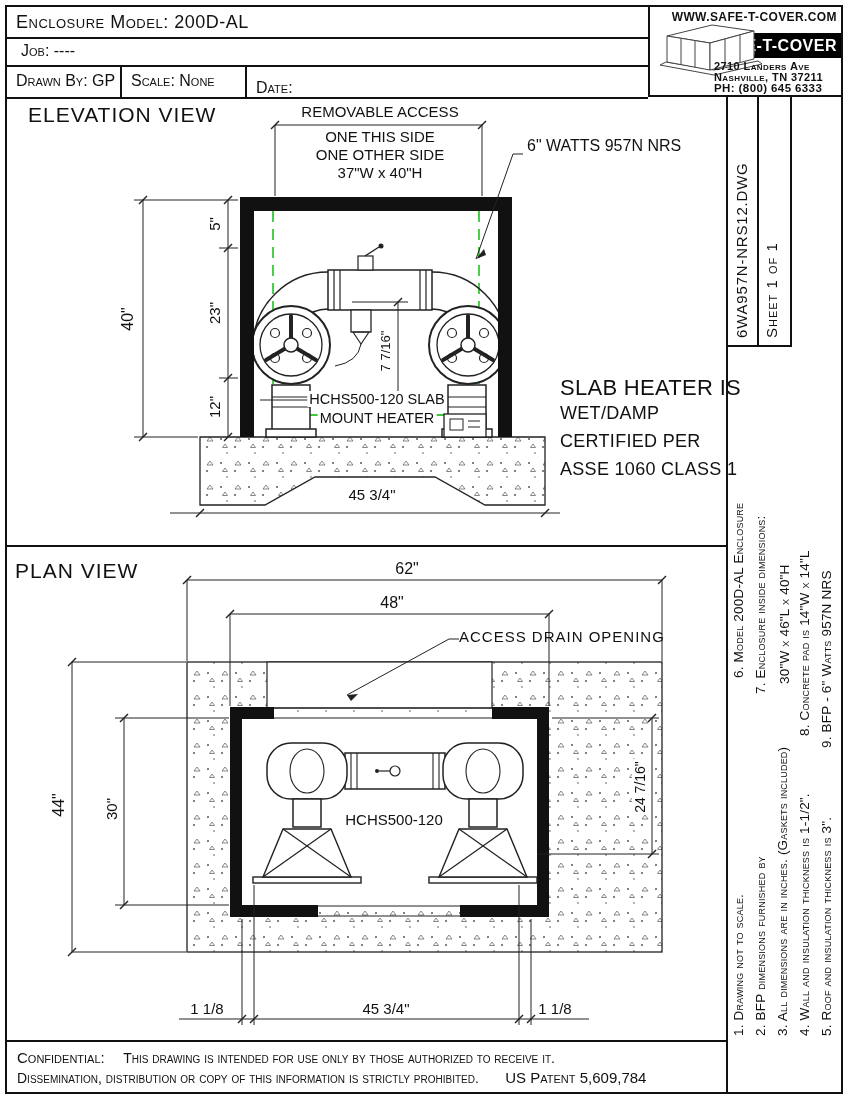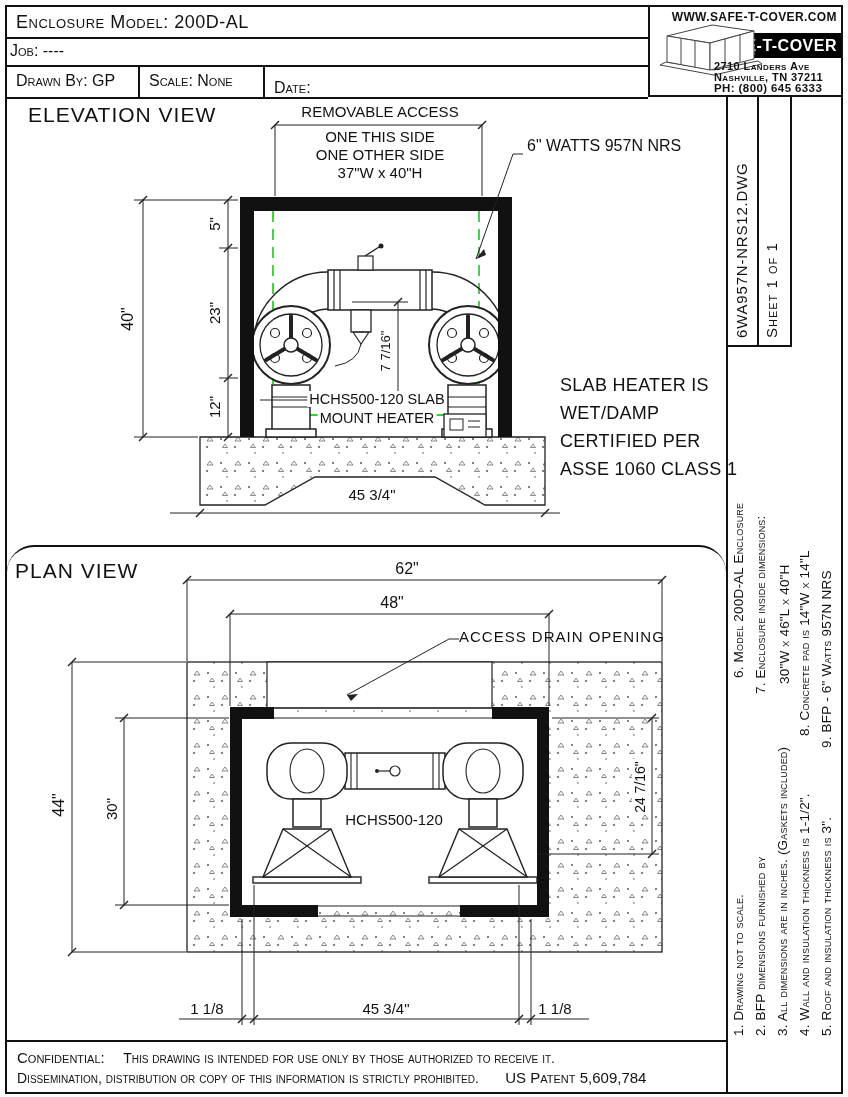--- a/index.html
+++ b/index.html
@@ -21,24 +21,24 @@
 <body>
 
 <div class="page">
   <div class="frame"></div>
 
   <div class="abs" style="left:7px;top:7px;width:641px;height:90px;">
     <div class="hdr-row" style="top:0;width:641px;height:30px;">
       <span class="sc lbl" style="position:static;font-size:18px;letter-spacing:.5px;padding-left:9px;">Enclosure Model: 200D-AL</span>
     </div>
     <div class="hdr-row" style="top:30px;width:641px;height:28px;">
-      <span class="sc lbl" style="position:static;font-size:16px;padding-left:3px;">Job: ----</span>
+      <span class="sc lbl" style="position:static;font-size:16px;padding-left:14px;">Job: ----</span>
     </div>
     <div class="hdr-row" style="top:58px;width:641px;height:32px;">
-      <div class="cell" style="width:133px;border-right:2px solid #111;">
+      <div class="cell" style="width:115px;border-right:2px solid #111;">
         <span class="sc" style="font-size:16px;">Drawn By: GP</span>
       </div>
       <div class="cell" style="width:125px;border-right:2px solid #111;">
         <span class="sc" style="font-size:16px;">Scale: None</span>
       </div>
       <div class="cell" style="flex:1;align-items:flex-end;">
         <span class="sc" style="font-size:16px;">Date:</span>
       </div>
     </div>
   </div>
@@ -222,28 +222,28 @@
     <div class="lbl" style="left:258px;top:49px;width:204px;text-align:center;font-size:15px;">ONE OTHER SIDE</div>
     <div class="lbl" style="left:258px;top:67px;width:204px;text-align:center;font-size:15px;">37"W x 40"H</div>
     <div class="lbl" style="left:507px;top:40px;font-size:16px;">6" WATTS 957N NRS</div>
     <div class="vlabel" style="left:108px;top:222px;font-size:16px;">40"</div>
     <div class="vlabel" style="left:194px;top:127px;font-size:15px;">5"</div>
     <div class="vlabel" style="left:194px;top:216px;font-size:15px;">23"</div>
     <div class="vlabel" style="left:194px;top:310px;font-size:15px;">12"</div>
     <div class="vlabel bgw" style="left:365px;top:254px;font-size:13px;">7 7/16"</div>
     <div class="hlabel bgw" style="left:357px;top:302px;font-size:14.5px;">HCHS500-120 SLAB</div>
     <div class="hlabel bgw" style="left:357px;top:321px;font-size:14.5px;">MOUNT HEATER</div>
-    <div class="lbl" style="left:540px;top:278px;font-size:18px;letter-spacing:.3px;">SLAB HEATER IS</div>
+    <div class="lbl" style="left:540px;top:278px;font-size:22px;letter-spacing:.3px;">SLAB HEATER IS</div>
     <div class="lbl" style="left:540px;top:306px;font-size:18px;letter-spacing:.3px;">WET/DAMP</div>
     <div class="lbl" style="left:540px;top:334px;font-size:18px;letter-spacing:.3px;">CERTIFIED PER</div>
     <div class="lbl" style="left:540px;top:362px;font-size:18px;letter-spacing:.3px;">ASSE 1060 CLASS 1</div>
     <div class="hlabel" style="left:352px;top:397px;font-size:15px;">45 3/4"</div>
   </div>
 
-  <div class="abs" style="left:7px;top:545px;width:719px;height:495px;border-top:2px solid #111;box-sizing:border-box;border-radius:27px;">
+  <div class="abs" style="left:7px;top:545px;width:719px;height:495px;border-top:2px solid #111;box-sizing:border-box;">
     <svg width="719" height="493" style="position:absolute;left:0;top:0;">
       <defs>
         <pattern id="stip2" width="28" height="24" patternUnits="userSpaceOnUse">
           <circle cx="5" cy="6" r="1" fill="#555"></circle>
           <circle cx="19" cy="14" r="1" fill="#555"></circle>
           <circle cx="11" cy="20" r="0.8" fill="#555"></circle>
           <path d="M22,4 l3,4 h-6 z" fill="none" stroke="#555" stroke-width="0.7"></path>
           <path d="M9,11 l2.5,3.5 h-5 z" fill="none" stroke="#555" stroke-width="0.7"></path>
         </pattern>
       </defs>

